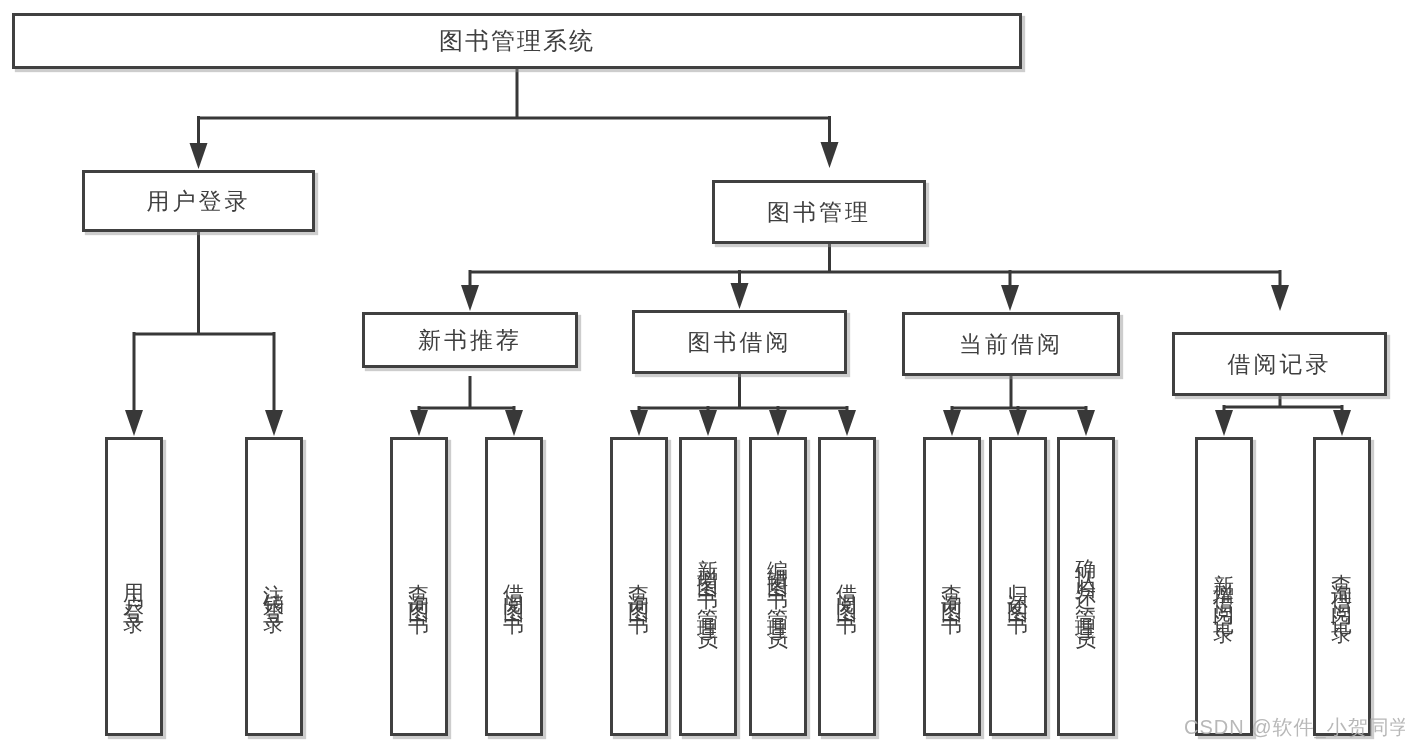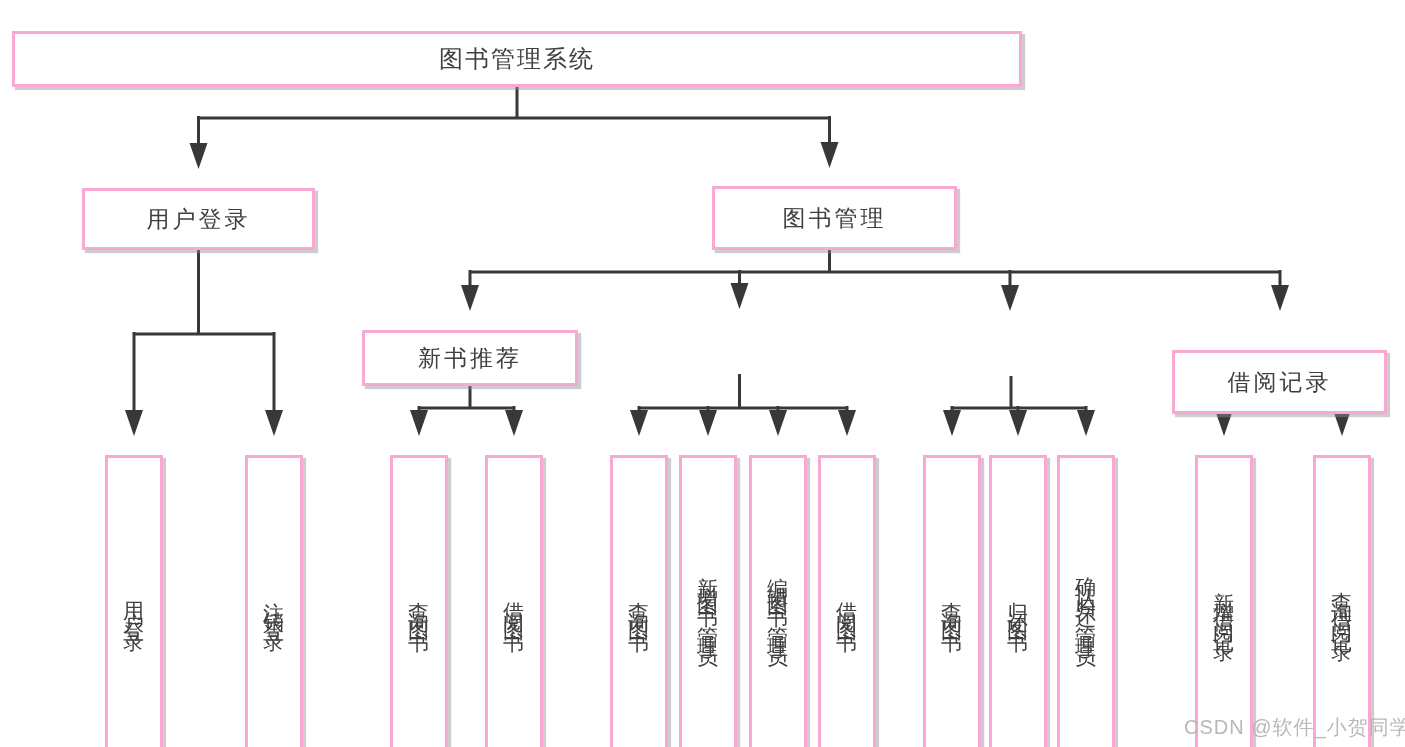--- a/index.html
+++ b/index.html
@@ -2,28 +2,27 @@
 <html><head>
 <meta charset="utf-8">
 <style>
   html,body{margin:0;padding:0;background:#ffffff;}
   body{font-family:"Liberation Sans", sans-serif;}
   #stage{position:relative;width:1405px;height:747px;background:#ffffff;overflow:hidden;}
   #wires{position:absolute;left:0;top:0;width:1405px;height:747px;}
   .node{
     position:absolute;
     background:#ffffff;
-    border:3px solid #f9a8d4;
+    border:3px solid #404040;
     box-shadow:3px 3px 1px rgba(145,145,145,0.45);
     color:#3f3f3f;
     display:flex;
     align-items:center;
     justify-content:center;
     box-sizing:border-box;
-    margin-top:18px;
   }
   .h{font-size:23px;letter-spacing:3px;font-weight:500;}
   .title{font-size:24px;letter-spacing:2px;}
   .v{
     writing-mode:vertical-rl;
     text-orientation:mixed;
     font-size:21px;
     letter-spacing:10px;
     font-weight:500;
     line-height:1;
@@ -85,23 +84,25 @@
     <g>
       <path class="wire" d="M1280 376 V407 M1224 407 H1342 M1224 405 V414 M1342 405 V414"></path>
       <polygon class="head" points="1215,410 1233,410 1224,436"></polygon>
       <polygon class="head" points="1333,410 1351,410 1342,436"></polygon>
     </g>
   </svg>
 
   <div class="node h title" style="left:12px;top:13px;width:1010px;height:56px">图书管理系统</div>
 
   <div class="node h" style="left:82px;top:170px;width:233px;height:62px">用户登录</div>
-  <div class="node h" style="left:712px;top:168px;width:245px;height:64px">图书管理</div>
+  <div class="node h" style="left:712px;top:180px;width:214px;height:64px">图书管理</div>
 
   <div class="node h" style="left:362px;top:312px;width:216px;height:56px">新书推荐</div>
+  <div class="node h" style="left:632px;top:310px;width:215px;height:64px">图书借阅</div>
+  <div class="node h" style="left:902px;top:312px;width:218px;height:64px">当前借阅</div>
   <div class="node h" style="left:1172px;top:332px;width:215px;height:64px">借阅记录</div>
 
   <div class="node v" style="left:105px;top:437px;width:58px;height:299px">用户登录</div>
   <div class="node v" style="left:245px;top:437px;width:58px;height:299px">注销登录</div>
 
   <div class="node v" style="left:390px;top:437px;width:58px;height:299px">查询图书</div>
   <div class="node v" style="left:485px;top:437px;width:58px;height:299px">借阅图书</div>
 
   <div class="node v" style="left:610px;top:437px;width:58px;height:299px">查询图书</div>
   <div class="node v" style="left:679px;top:437px;width:58px;height:299px">新增图书（管理员）</div>

